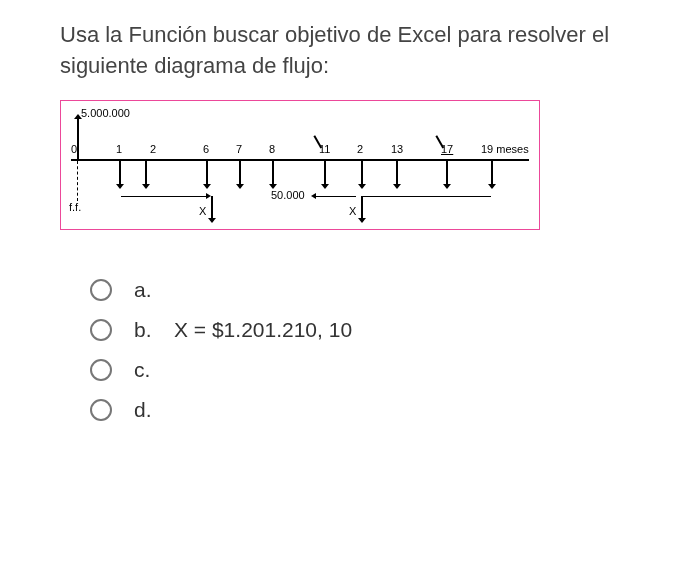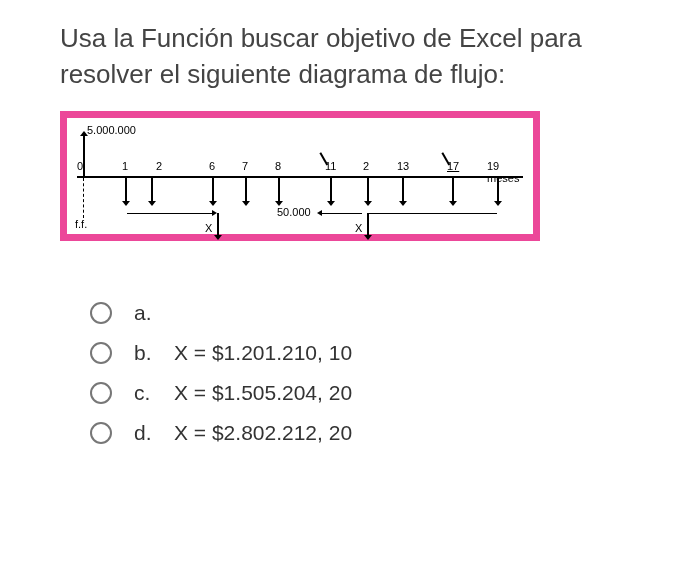--- a/index.html
+++ b/index.html
@@ -5,32 +5,32 @@
   * { box-sizing: border-box; margin: 0; padding: 0; }
   body {
     font-family: Arial, Helvetica, sans-serif;
     background: #fff;
     width: 689px;
     height: 579px;
     padding: 20px 40px 20px 60px;
     color: #333;
   }
   .question-text {
-    font-size: 26px;
+    font-size: 22px;
     line-height: 1.4;
     color: #444;
     margin-bottom: 18px;
   }
   .diagram {
-    border: 7px solid #ec4899;
+    border: 1px solid #ec4899;
     width: 480px;
     height: 130px;
     position: relative;
     background: #fff;
-    margin-bottom: 60px;
+    margin-bottom: 48px;
   }
   .options {
     margin-top: 40px;
     padding-left: 30px;
   }
   .option {
     display: flex;
     align-items: center;
     margin: 16px 0;
     cursor: pointer;
@@ -127,20 +127,18 @@
     <span class="opt-letter">a.</span>
   </div>
   <div class="option">
     <div class="radio"></div>
     <span class="opt-letter">b.</span>
     <span class="opt-text">X = $1.201.210, 10</span>
   </div>
   <div class="option">
     <div class="radio"></div>
     <span class="opt-letter">c.</span>
-    <span class="opt-text">X = $1.505.204, 20</span>
   </div>
   <div class="option">
     <div class="radio"></div>
     <span class="opt-letter">d.</span>
-    <span class="opt-text">X = $2.802.212, 20</span>
   </div>
 </div>
 
 </body></html>

